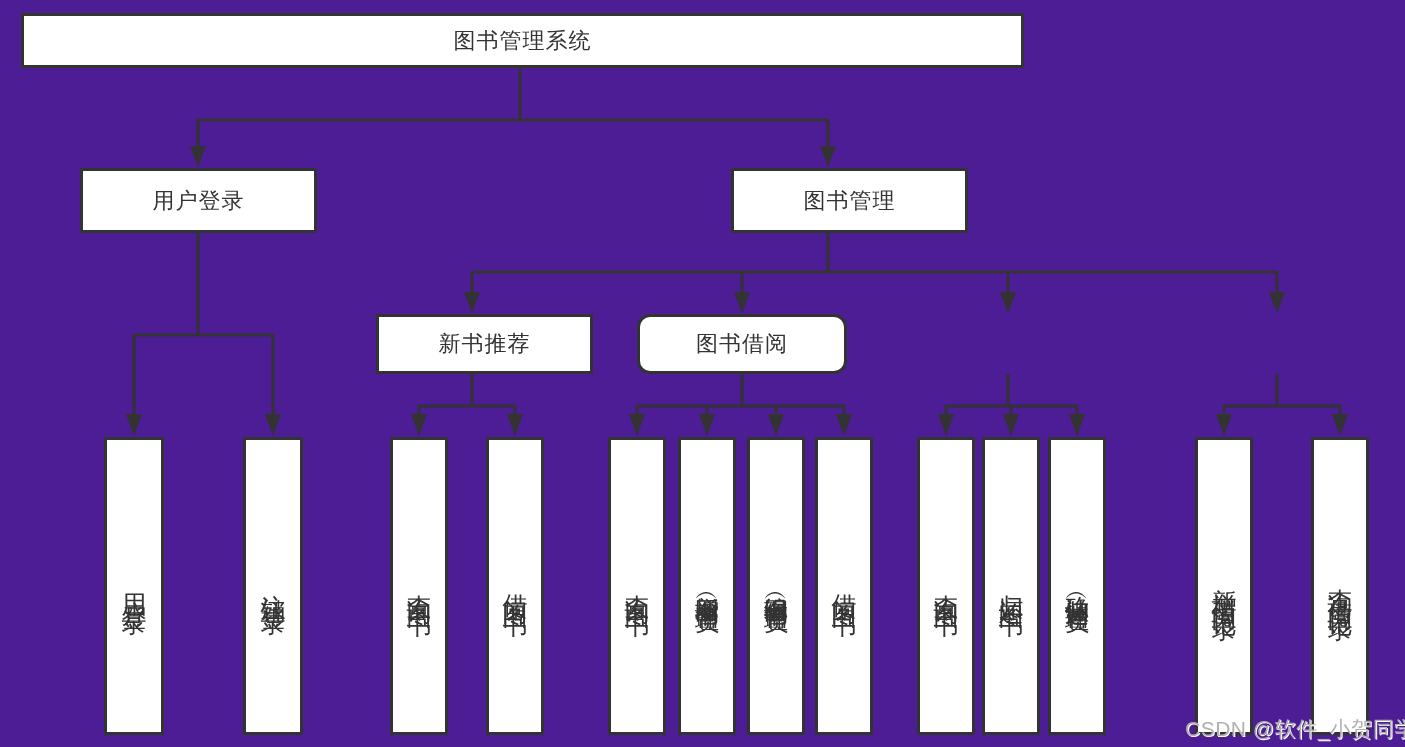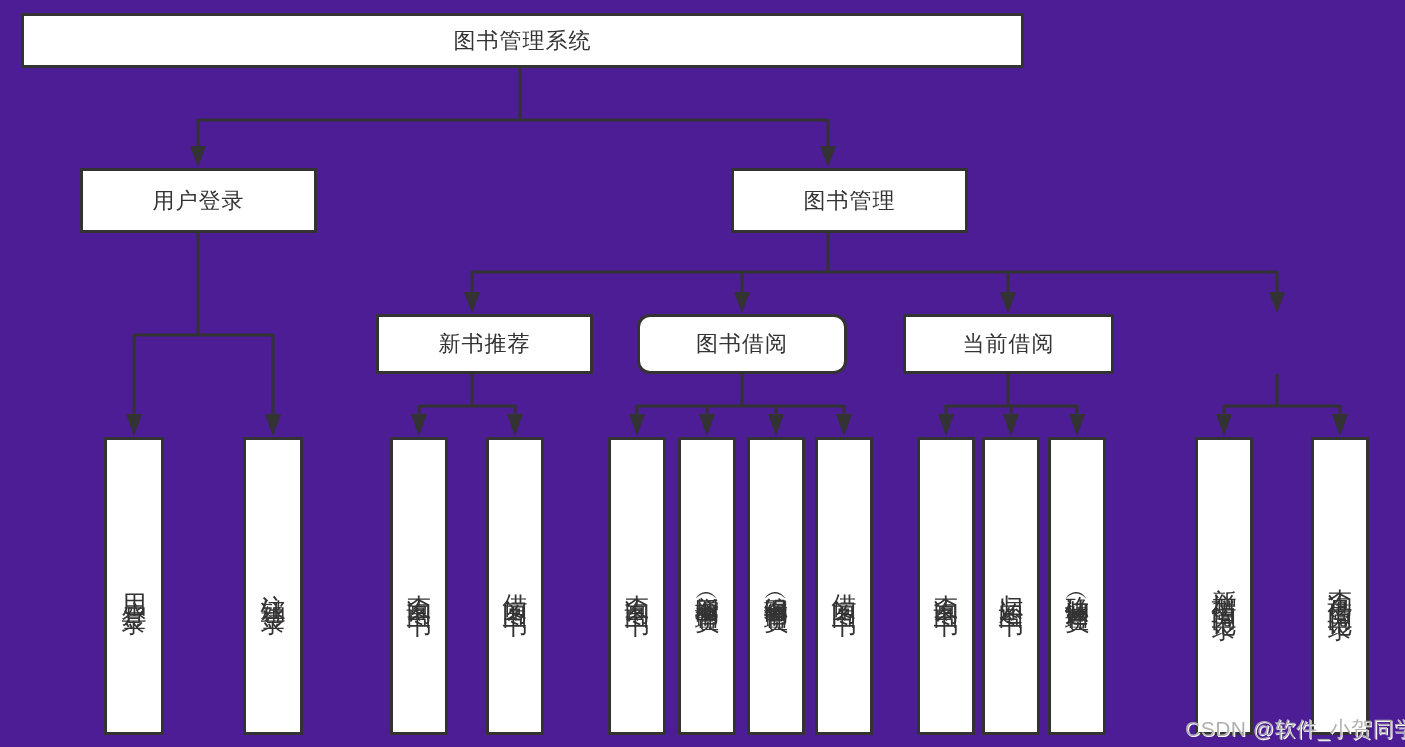--- a/index.html
+++ b/index.html
@@ -137,23 +137,20 @@
   <div class="node lvl2" style="left:731px;">
     <span class="lbl">图书管理</span>
   </div>
 
   <div class="node lvl3" style="left:364px;width:217px;margin-left:12px;">
     <span class="lbl">新书推荐</span>
   </div>
   <div class="node lvl3" style="left:637px;width:210px;border-radius:13px;">
     <span class="lbl">图书借阅</span>
   </div>
-  <div class="node lvl3" style="left:903px;width:211px;">
-    <span class="lbl">当前借阅</span>
-  </div>
 
   <div class="node leaf" style="left:104px;width:60px;">
     <span class="lbl">用户登录</span>
   </div>
   <div class="node leaf" style="left:243px;width:60px;">
     <span class="lbl">注销登录</span>
   </div>
 
   <div class="node leaf" style="left:390px;">
     <span class="lbl">查询图书</span>

